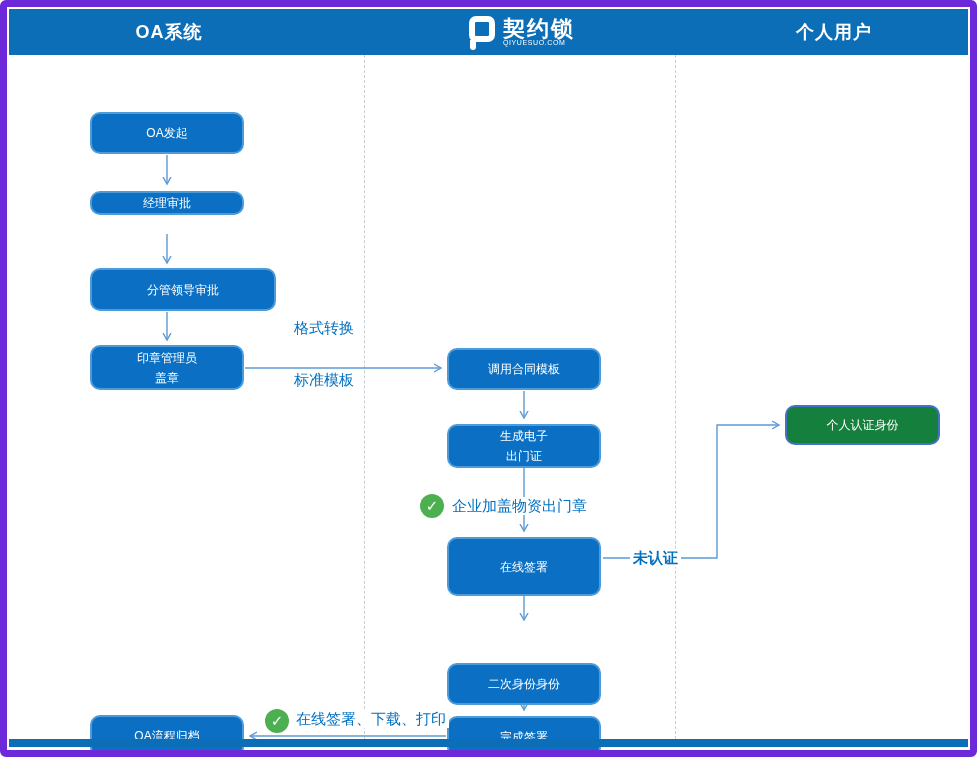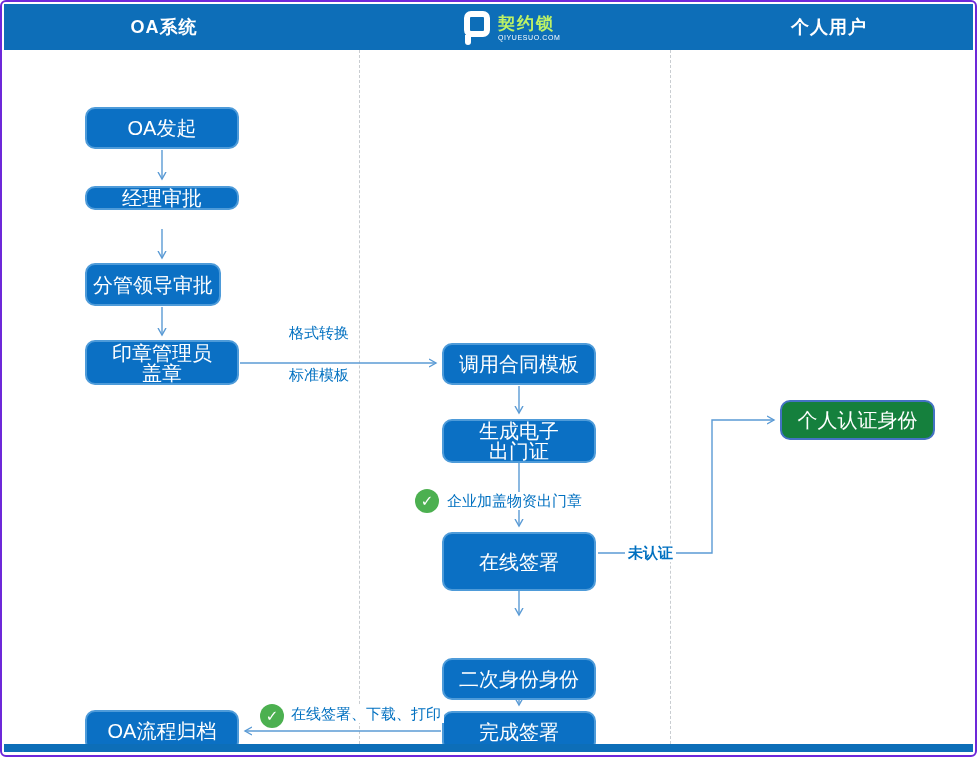--- a/index.html
+++ b/index.html
@@ -1,45 +1,45 @@
 <!DOCTYPE html>
 <html><head>
 <meta charset="utf-8">
 <style>
   html,body{margin:0;padding:0;background:#fff;}
   .canvas{
     position:relative;width:977px;height:757px;box-sizing:border-box;
-    border:2px solid #6d28d9;border-radius:6px;overflow:hidden;background:#fff;
+    border:7px solid #6d28d9;border-radius:6px;overflow:hidden;background:#fff;
     font-family:"Liberation Sans","DejaVu Sans",sans-serif;
   }
   .header{
     position:absolute;top:2px;left:2px;right:2px;height:46px;
     background:#0d6eb8;
   }
   .htitle{
     position:absolute;top:0;height:46px;line-height:46px;width:200px;
     color:#fff;font-size:18px;font-weight:bold;text-align:center;letter-spacing:1px;
   }
   .htitle-left{left:60px;}
   .htitle-right{left:725px;}
   .logo{position:absolute;left:460px;top:6px;display:flex;align-items:center;gap:7px;height:36px;}
   .logo-q{position:relative;width:27px;height:36px;}
   .logo-q .sq{position:absolute;top:1px;left:0;width:26px;height:26px;border:6px solid #fff;border-radius:7px;box-sizing:border-box;}
   .logo-q .tail{position:absolute;left:1px;top:25px;width:6px;height:10px;background:#fff;border-radius:0 0 3px 3px;}
   .logo-text{display:flex;flex-direction:column;justify-content:center;}
-  .logo-name{color:#bef264;font-size:17px;font-weight:bold;letter-spacing:2px;line-height:19px;}
+  .logo-name{color:#ffffff;font-size:22px;font-weight:bold;letter-spacing:2px;line-height:19px;}
   .logo-domain{color:#fff;font-size:7px;letter-spacing:0.6px;line-height:9px;}
   .footer-bar{position:absolute;left:2px;right:2px;bottom:3px;height:8px;background:#0d6eb8;}
   .vline{position:absolute;top:48px;bottom:11px;width:0;border-left:1px dashed #c9cdd1;}
   .vline-1{left:357px;}
   .vline-2{left:668px;}
   .box{
     position:absolute;display:flex;flex-direction:column;align-items:center;justify-content:center;
     background:#0b70c4;border:2px solid #4e9bd9;border-radius:10px;box-sizing:border-box;
-    color:#fff;font-size:20px;line-height:20px;text-align:center;
+    color:#fff;font-size:12px;line-height:20px;text-align:center;
   }
   .box.light{background:#15803d;border-color:#4472c4;}
   .flow-svg{position:absolute;left:0;top:0;pointer-events:none;}
   .note{
     position:absolute;color:#0070c0;font-size:15px;line-height:18px;
     background:#fff;padding:0 3px;white-space:nowrap;
   }
   .note-bold{font-weight:bold;}
   .check{
     position:absolute;width:24px;height:24px;border-radius:50%;
@@ -89,21 +89,21 @@
       <polyline points="596,551 710,551 710,418 772,418" marker-end="url(#arr)"></polyline>
     </g>
   </svg>
 
   <div class="box" style="left:83px;top:105px;width:154px;height:42px;">
     <span>OA发起</span>
   </div>
   <div class="box" style="left:83px;top:184px;width:154px;height:24px;">
     <span>经理审批</span>
   </div>
-  <div class="box" style="left:83px;top:261px;width:136px;height:43px;">
+  <div class="box" style="left:83px;top:261px;width:186px;height:43px;">
     <span>分管领导审批</span>
   </div>
   <div class="box" style="left:83px;top:338px;width:154px;height:45px;font-family:Liberation Serif, serif;">
     <span>印章管理员</span>
     <span>盖章</span>
   </div>
   <div class="box" style="left:83px;top:708px;width:154px;height:42px;">
     <span>OA流程归档</span>
   </div>
 
@@ -121,21 +121,21 @@
     <span>二次身份身份</span>
   </div>
   <div class="box" style="left:440px;top:709px;width:154px;height:41px;align-items:center;">
     <span>完成签署</span>
   </div>
 
   <div class="box light" style="left:778px;top:398px;width:155px;height:40px;">
     <span>个人认证身份</span>
   </div>
 
-  <div class="note" style="left:284px;top:322px;">格式转换</div>
+  <div class="note" style="left:284px;top:312px;">格式转换</div>
   <div class="note" style="left:284px;top:364px;">标准模板</div>
 
   <div class="check" style="left:413px;top:487px;">
     <span>✓</span>
   </div>
   <div class="note" style="left:442px;top:490px;">企业加盖物资出门章</div>
 
   <div class="note note-bold" style="left:623px;top:542px;">未认证</div>
 
   <div class="check" style="left:258px;top:702px;">

